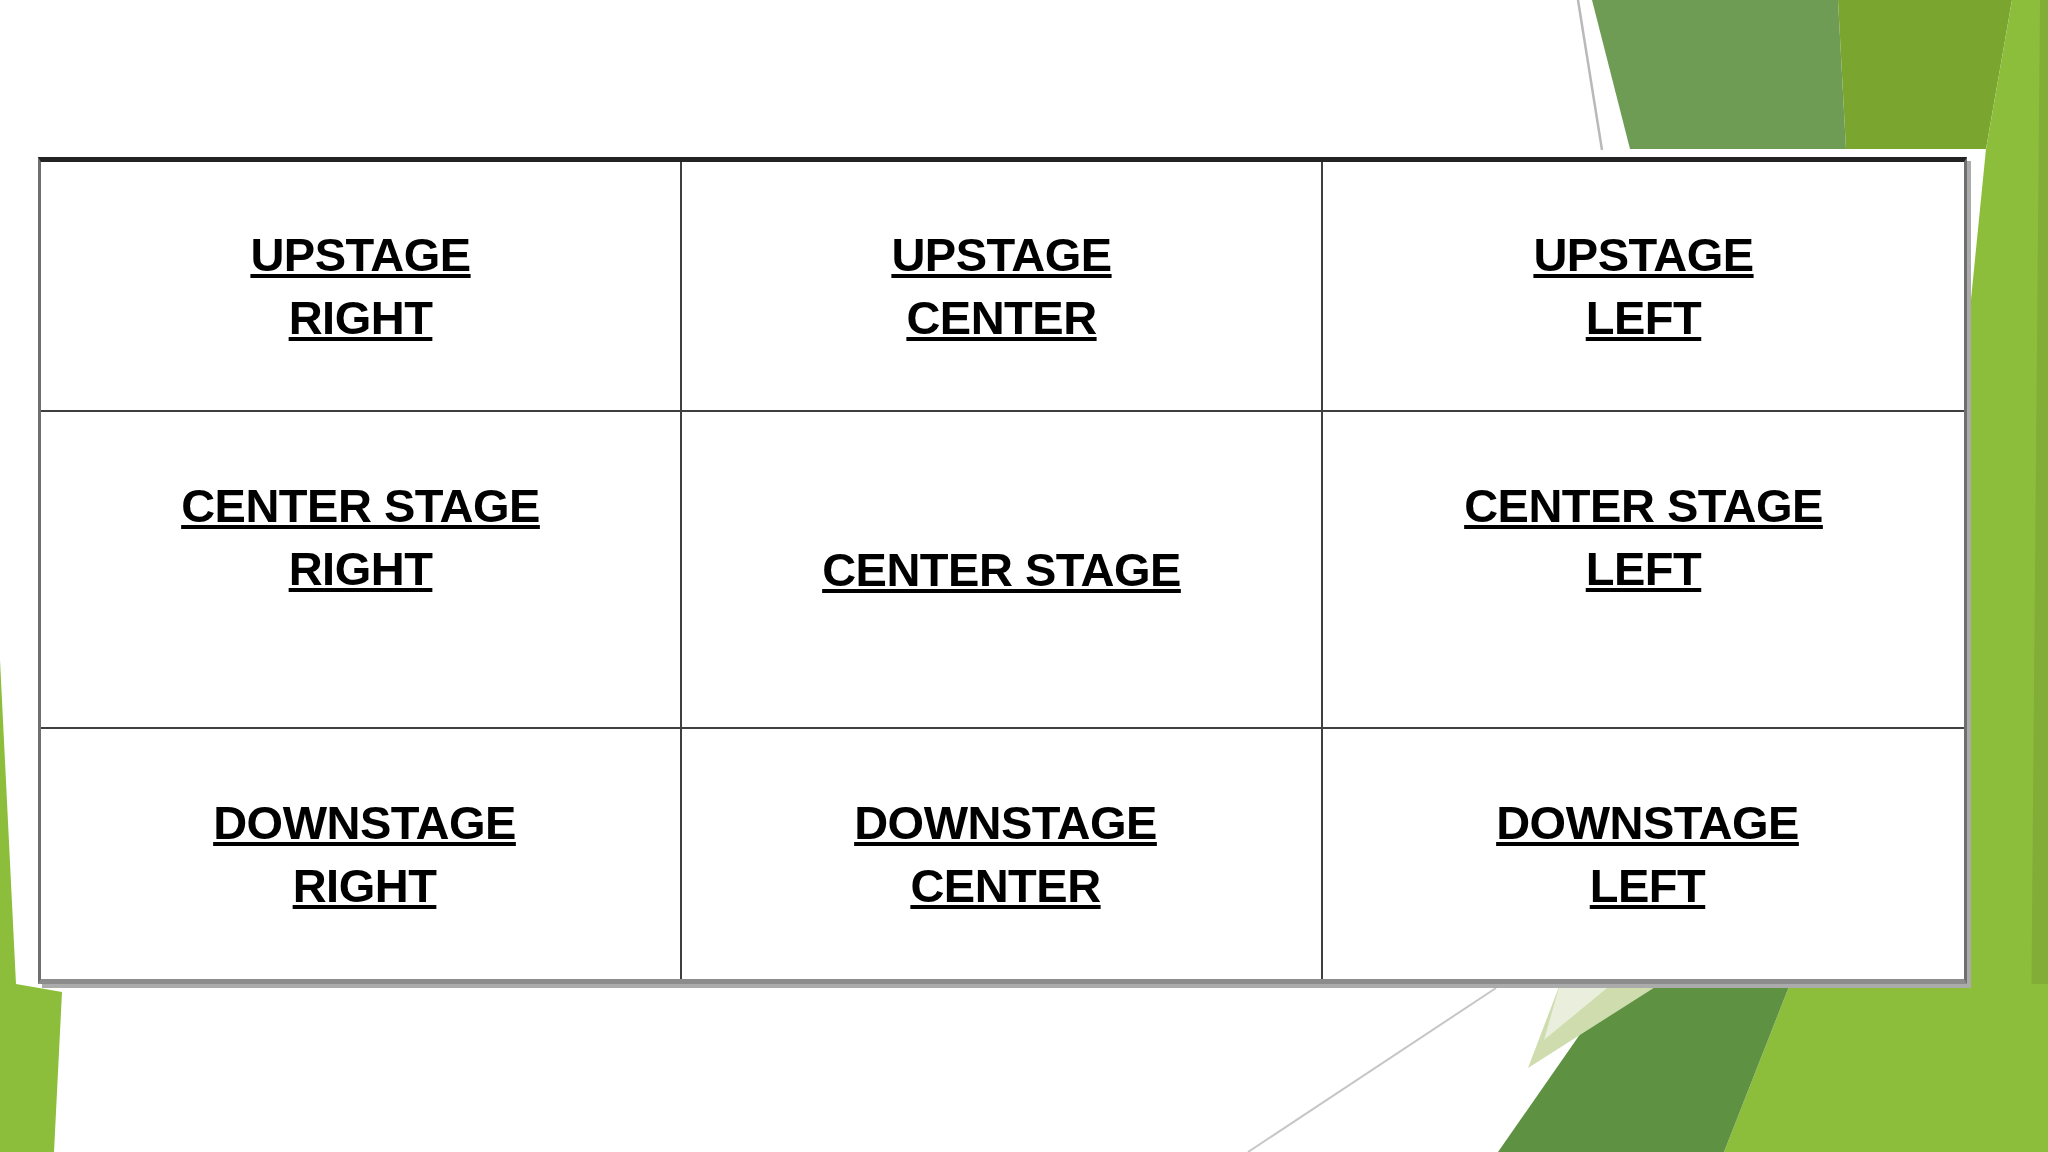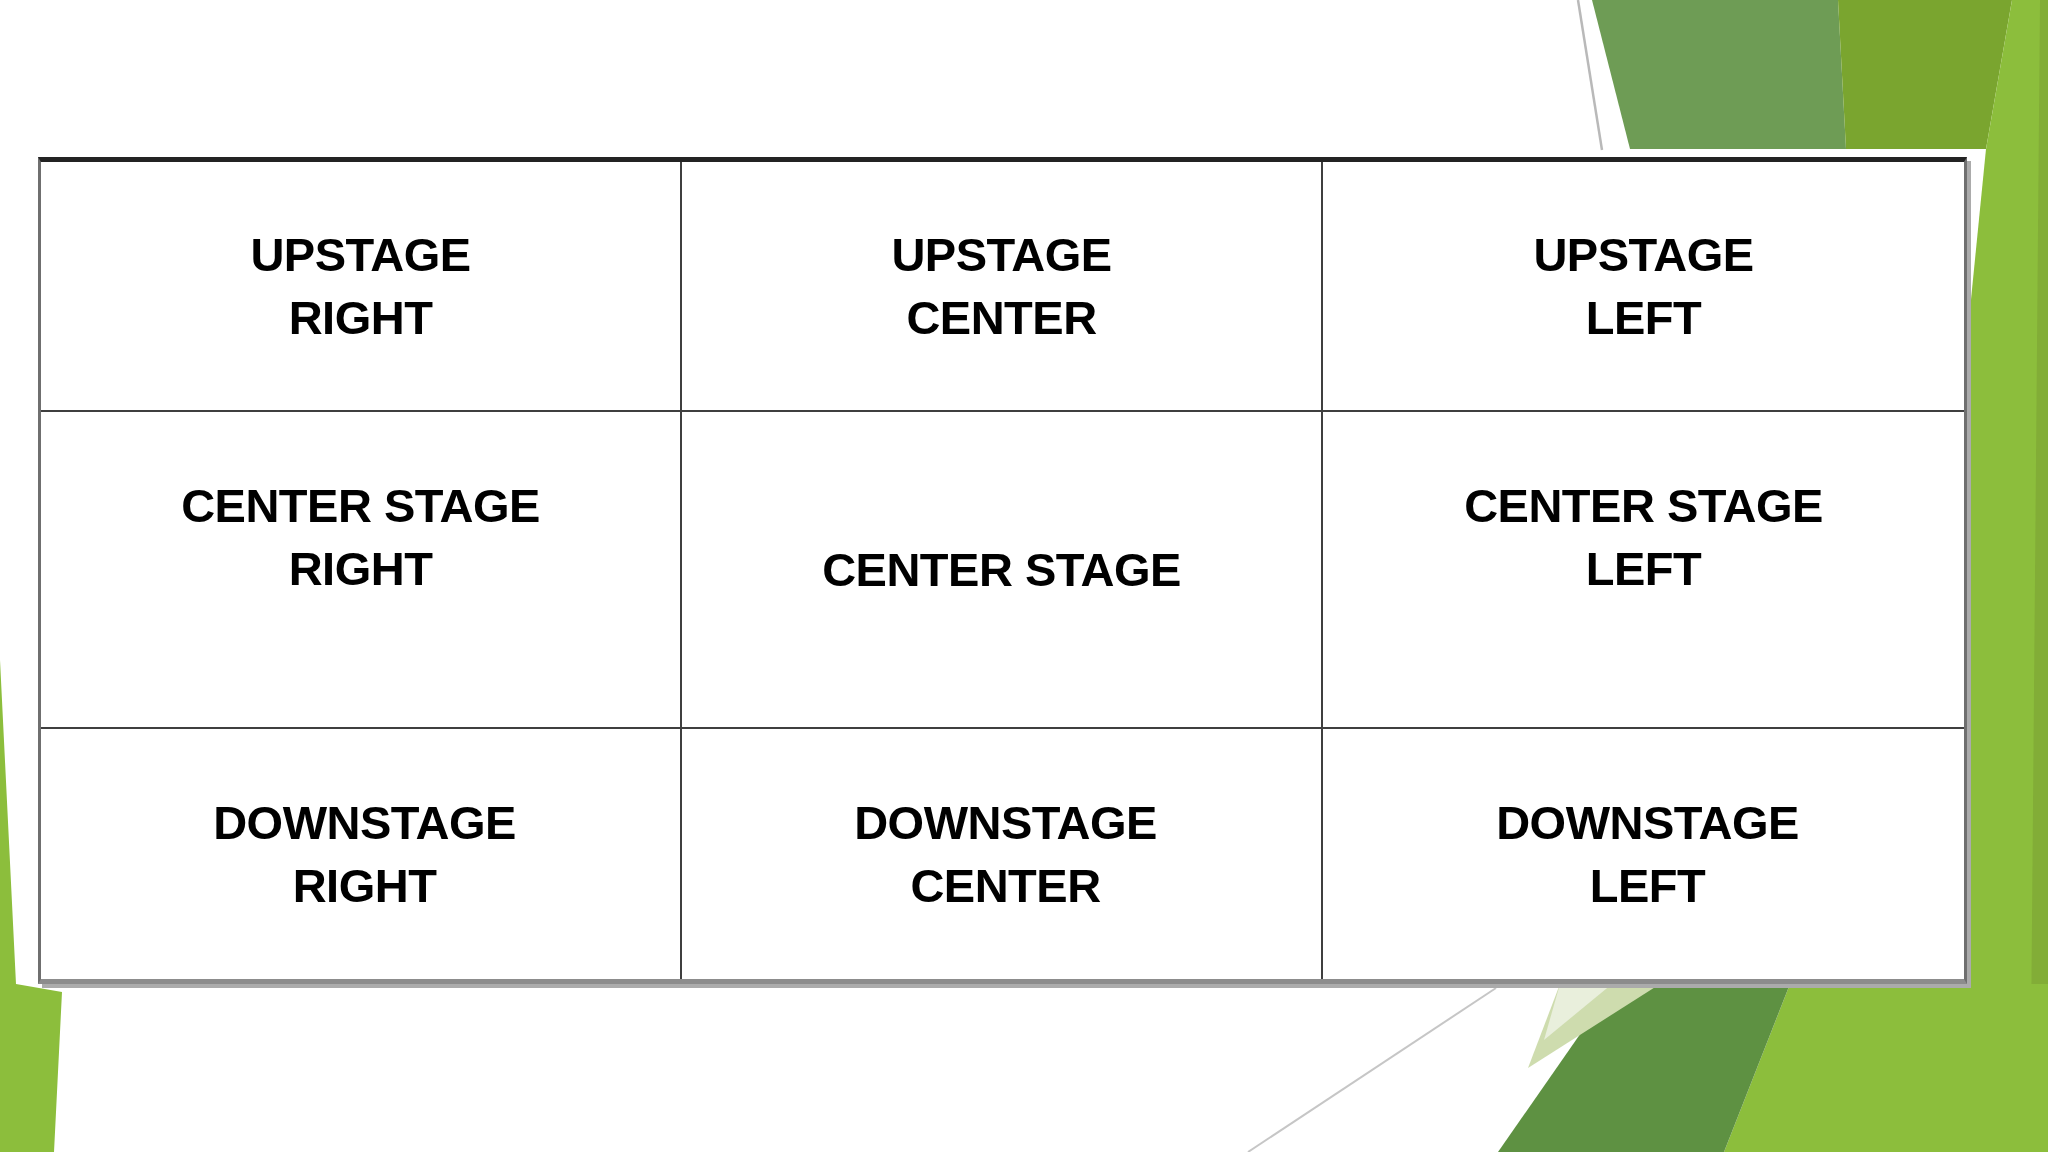--- a/index.html
+++ b/index.html
@@ -25,20 +25,21 @@
     border-right:2px solid #3f3f3f;
     border-bottom:2px solid #3f3f3f;
     display:flex;flex-direction:column;
     justify-content:center;align-items:center;
     text-align:center;
     color:#000;
     font-weight:700;
     font-size:47px;
     line-height:63px;
     letter-spacing:-0.5px;
+    text-decoration:underline;
   }
   .cell.col-last{border-right:none;}
   .cell.row-last{border-bottom:none;padding-left:8px;}
   .cell.top-biased{justify-content:flex-start;padding-top:62px;}
   .line:empty{display:none;}
 </style>
 </head>
 <body>
 
 <svg class="decor-layer" viewBox="0 0 2048 1152" preserveAspectRatio="none" aria-hidden="true">

